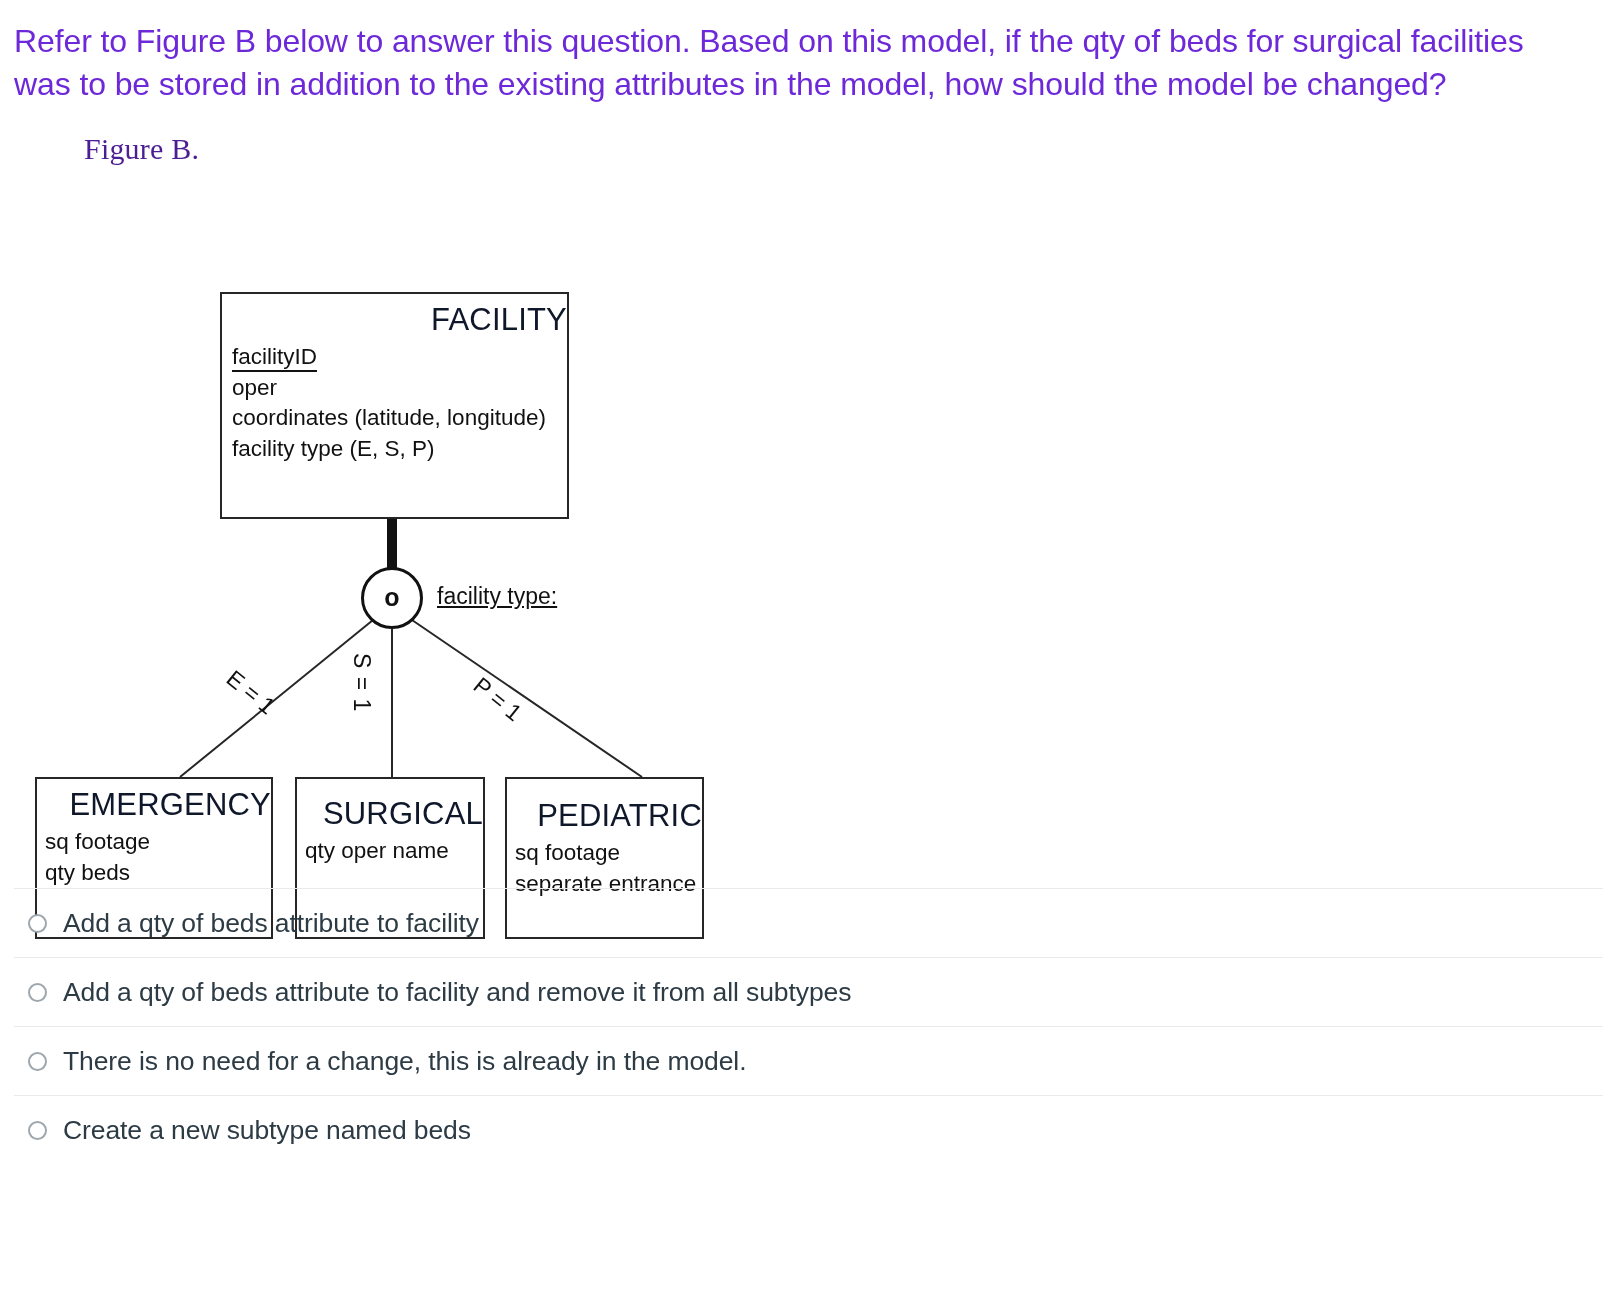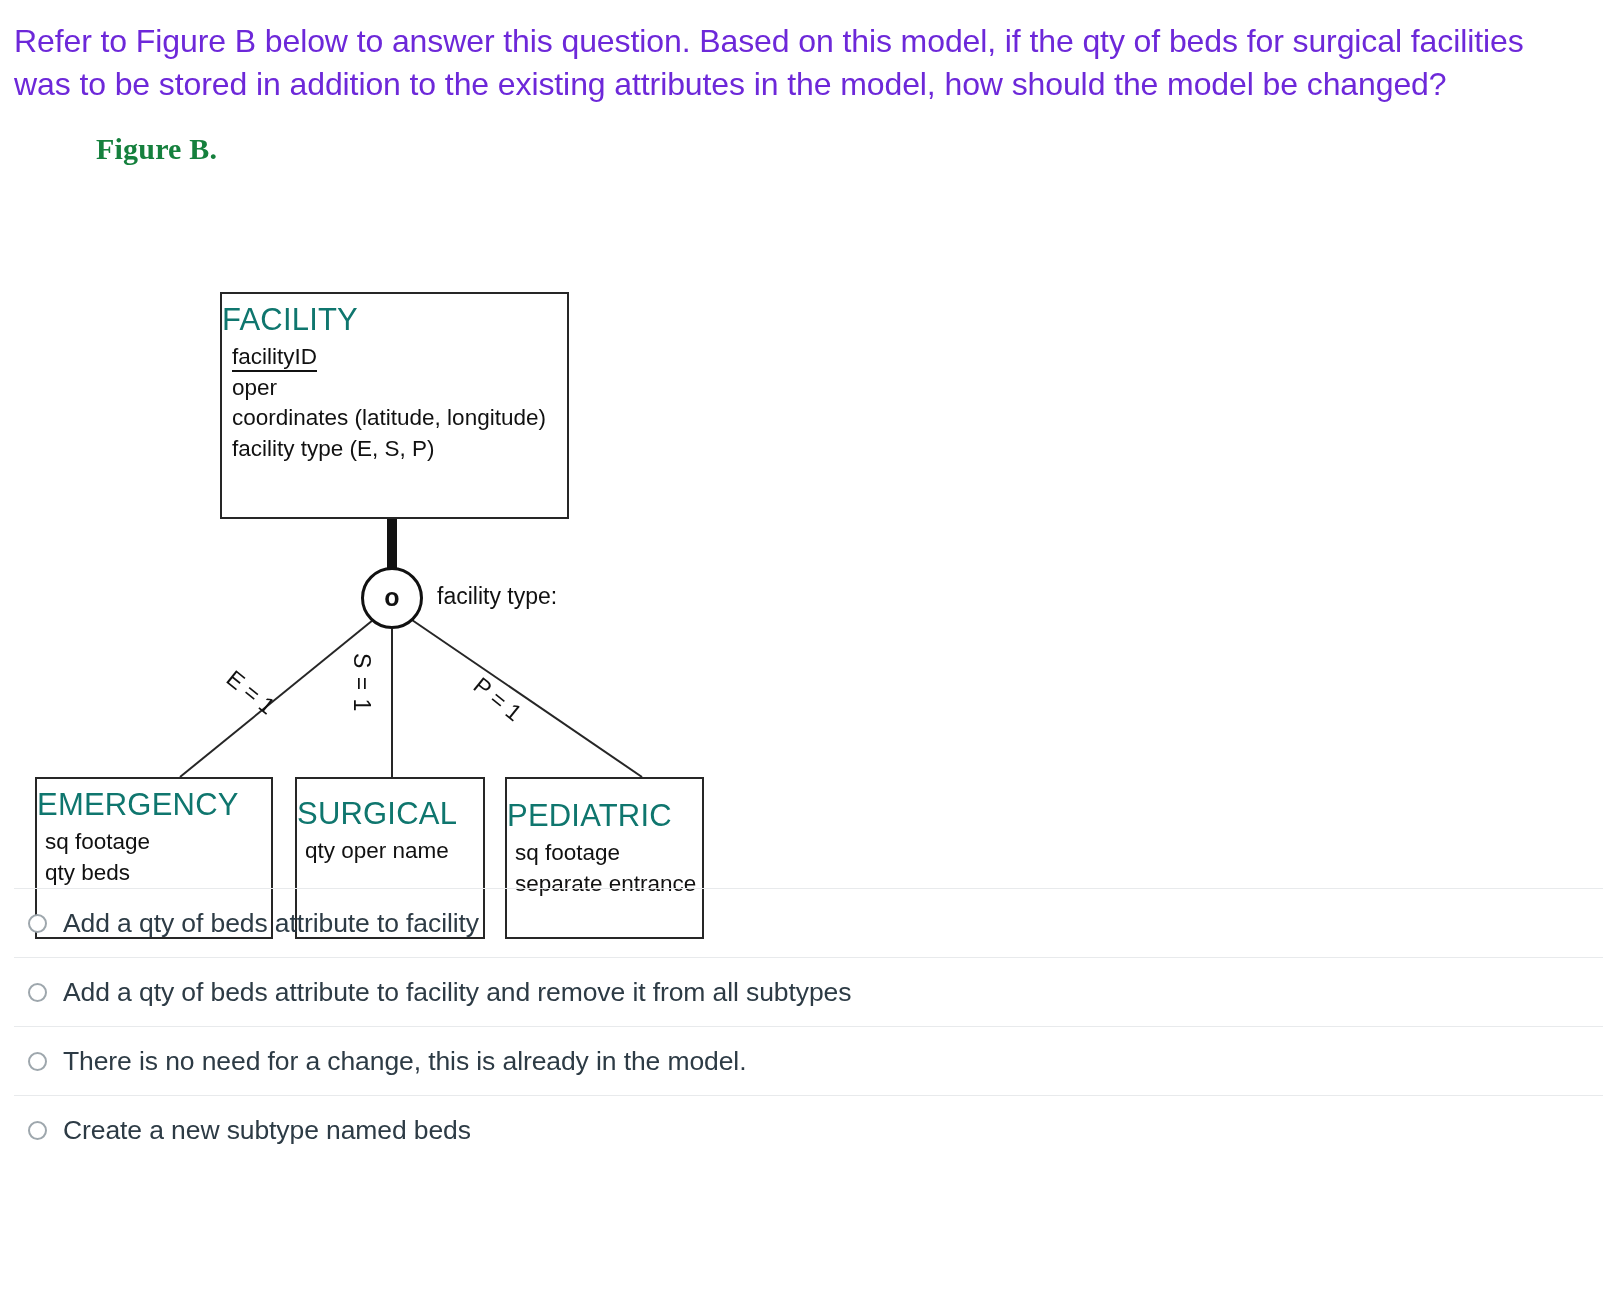--- a/index.html
+++ b/index.html
@@ -31,42 +31,42 @@
   
   #figure-region {
     position: absolute;
     left: 0;
     top: 120px;
     width: 780px;
     height: 730px;
   }
   #figure-caption {
     position: absolute;
-    left: 96px;
+    left: 84px;
     top: 12px;
     font-family: "Liberation Serif", serif;
-    font-weight: bold;
+    font-weight: normal;
     font-size: 30px;
-    color: #15803d;
+    color: #4c1d95;
     letter-spacing: 0.2px;
   }
 
   
   .entity-box {
     position: absolute;
     box-sizing: border-box;
     border: 2px solid #262626;
     background: #ffffff;
     font-family: "Liberation Sans", sans-serif;
   }
   .entity-title {
-    text-align: left;
+    text-align: right;
     font-size: 31px;
     line-height: 38px;
-    color: #0f766e;
+    color: #0f172a;
     letter-spacing: 0.2px;
     white-space: nowrap;
   }
   .attr-list {
     font-size: 22.5px;
     line-height: 30.5px;
     color: #111111;
   }
   .attr-line {
     white-space: nowrap;
@@ -127,20 +127,21 @@
     color: #111111;
     font-family: "Liberation Sans", sans-serif;
   }
   #discriminator-label {
     position: absolute;
     left: 437px;
     top: 463px;
     font-size: 23px;
     color: #111111;
     white-space: nowrap;
+    text-decoration: underline;
   }
 
   
   .disc-value {
     position: absolute;
     font-size: 23px;
     color: #111111;
     white-space: nowrap;
     font-family: "Liberation Sans", sans-serif;
   }

